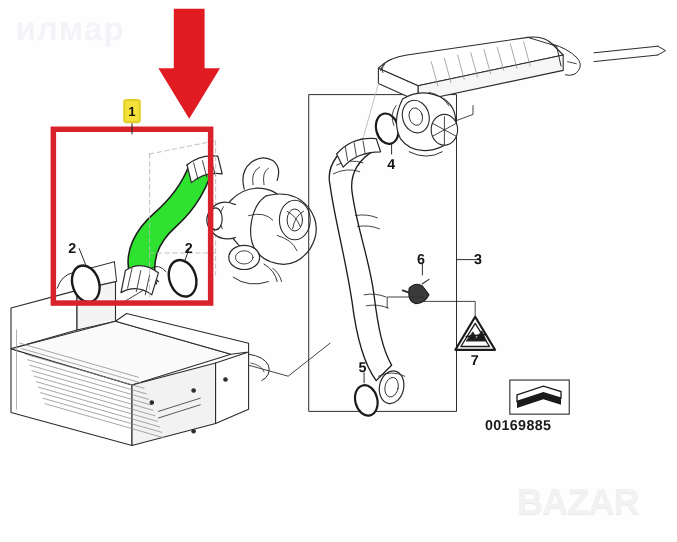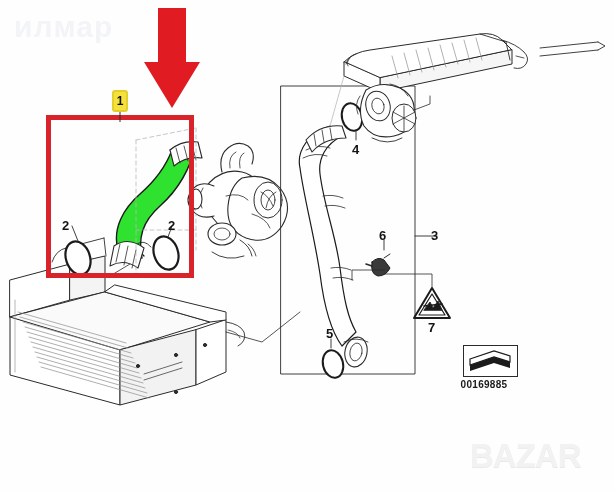--- a/index.html
+++ b/index.html
@@ -19,22 +19,22 @@
 
   .num-badge{position:absolute;width:16px;height:22px;
              background:#f5e03c;border:2px solid #e3cf2a;border-radius:3px;
              display:flex;align-items:center;justify-content:center;
              font-size:12px;font-weight:bold;color:#111;box-sizing:border-box;}
 
   .lbl{position:absolute;font-size:13px;font-weight:bold;color:#141414;}
 
   .idbox{position:absolute;left:463px;top:345px;width:55px;height:32px;
          border:1px solid #2b2b2b;background:#fff;box-sizing:border-box;}
-  .idtxt{position:absolute;left:452px;top:379px;width:64px;text-align:center;
-         font-size:10px;font-weight:bold;color:#1a1a1a;letter-spacing:.3px;}
+  .idtxt{position:absolute;left:439px;top:379px;width:64px;text-align:center;
+         font-size:13px;font-weight:bold;color:#1a1a1a;letter-spacing:.3px;}
 </style>
 </head>
 <body>
 
 <div id="stage">
 
   <div class="wm" id="wm-ilmar">илмар</div>
 
   <svg width="615" height="493" viewBox="0 0 615 493">
 

